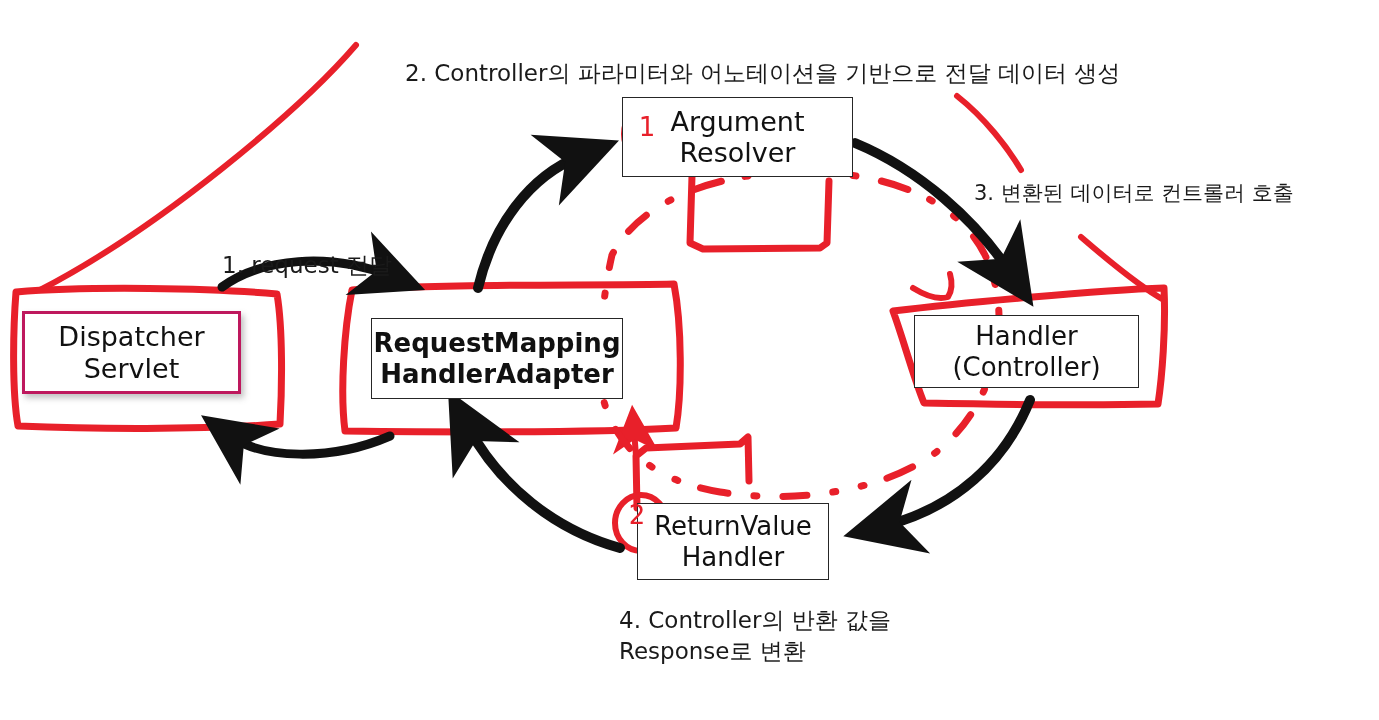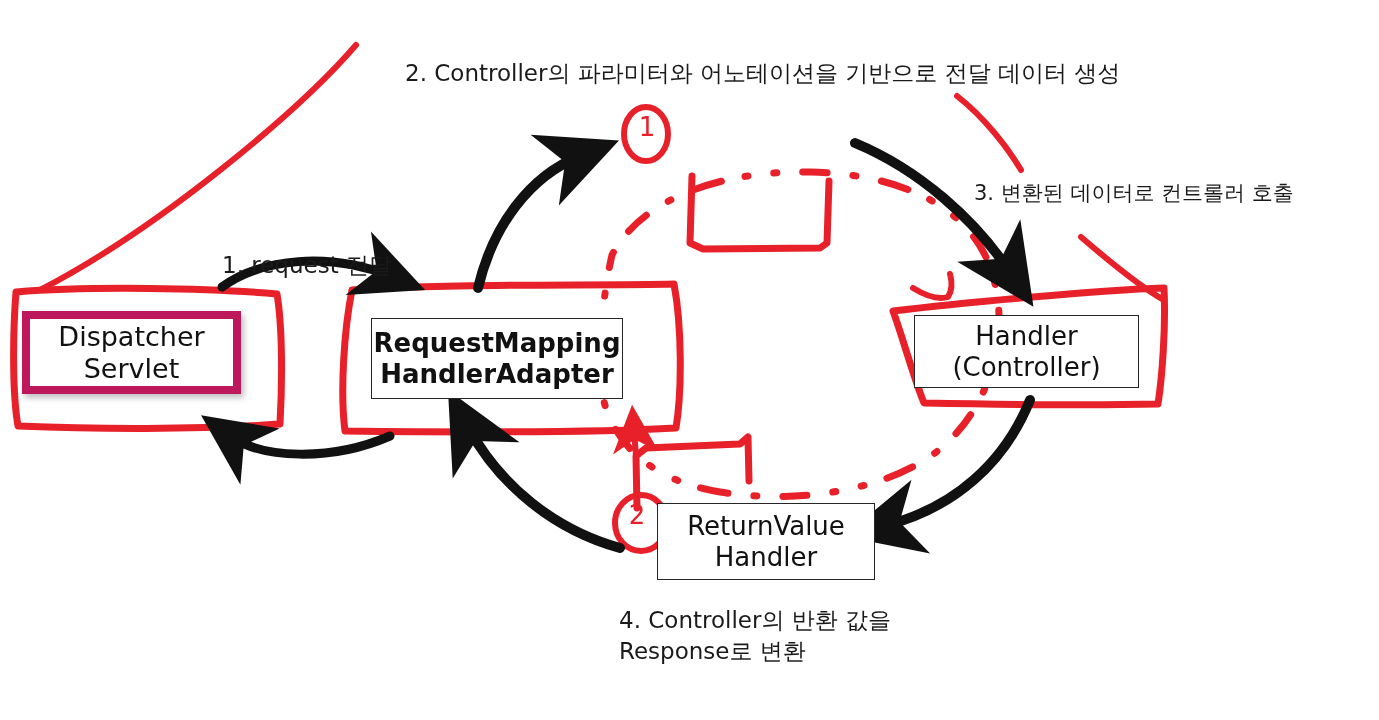--- a/index.html
+++ b/index.html
@@ -39,21 +39,21 @@
   }
   .node .lbl {
     display: block;
     white-space: pre-line;
   }
   #node-dispatcher {
     left: 22px;
     top: 311px;
     width: 219px;
     height: 83px;
-    border: 8px solid #be185d;
+    border: 3px solid #be185d;
     box-shadow: 3px 4px 6px rgba(120,120,120,0.45);
     font-size: 27px;
   }
   #node-adapter {
     left: 371px;
     top: 318px;
     width: 252px;
     height: 81px;
     font-weight: bold;
     font-size: 26px;
@@ -68,24 +68,23 @@
   #node-handler {
     left: 914px;
     top: 315px;
     width: 225px;
     height: 73px;
     font-size: 26px;
   }
   #node-returnvalue {
     left: 637px;
     top: 503px;
-    width: 218px;
+    width: 192px;
     height: 77px;
     font-size: 26px;
-    margin-left: 20px;
   }
   .annot {
     position: absolute;
     color: #1a1a1a;
     font-size: 22px;
     line-height: 1.33;
     white-space: pre-line;
     z-index: 4;
   }
   #annot-step2 { left: 405px; top: 58px; font-size: 23px; text-align: center; }
@@ -182,20 +181,24 @@
   <div class="node" id="node-dispatcher">
     <span class="lbl">Dispatcher
 Servlet</span>
   </div>
 
   <div class="node" id="node-adapter">
     <span class="lbl">RequestMapping
 HandlerAdapter</span>
   </div>
 
+  <div class="node" id="node-argresolver">
+    <span class="lbl">Argument
+Resolver</span>
+  </div>
 
   <div class="node" id="node-handler">
     <span class="lbl">Handler
 (Controller)</span>
   </div>
 
   <div class="node" id="node-returnvalue">
     <span class="lbl">ReturnValue
 Handler</span>
   </div>

